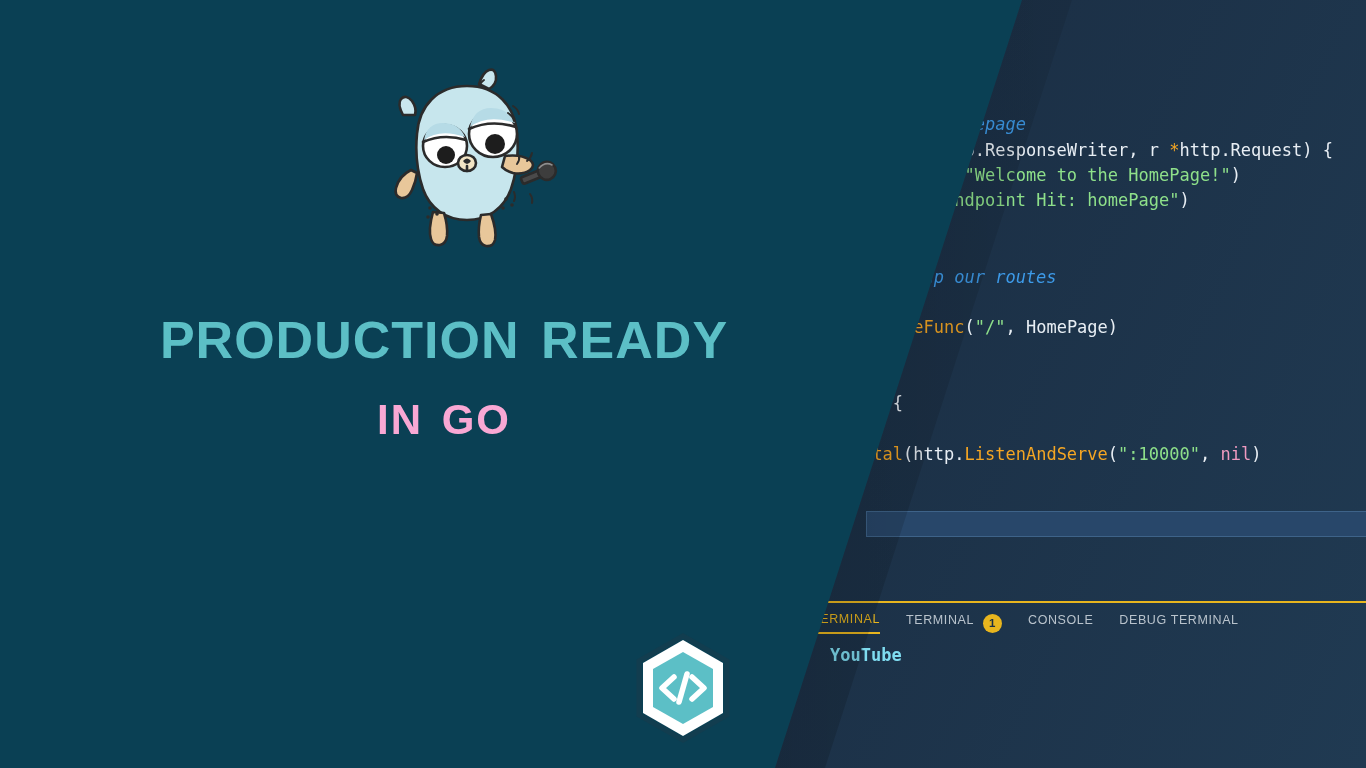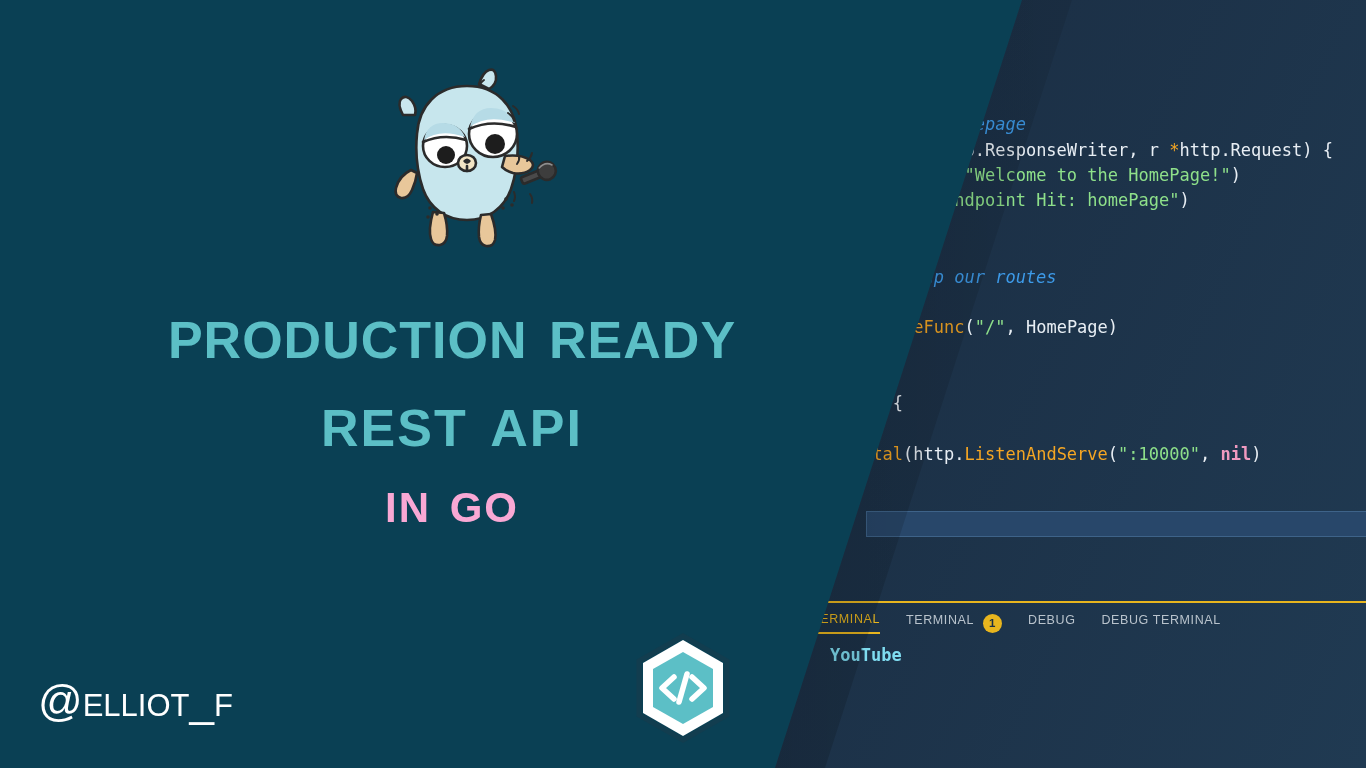--- a/index.html
+++ b/index.html
@@ -45,21 +45,21 @@
     line-height:25.4px;
     white-space:pre;
     color:#e8eef4;
     letter-spacing:0px;
   }
   #code .ln { height:25.4px; }
   .c-cmt  { color:#3d9ae8; font-style:italic; }
   .c-str  { color:#8ee08a; }
   .c-fn   { color:#f5a623;text-align:center; }
   .c-kw   { color:#f5a623; }
-  .c-nil  { color:#ef9ac0;font-weight:bold; }
+  .c-nil  { color:#ef9ac0; }
   .c-op   { color:#f5a623; }
   .c-pln  { color:#e8eef4; }
 
   
   #current-line {
     position:absolute;
     left:866px; top:511px; width:520px; height:26px;
     background:#28476a;
     border:1px solid #3e6389;
   }
@@ -102,21 +102,21 @@
   }
   #term-bullet {
     position:absolute; left:24px; top:14px;
     width:5px; height:5px; border-radius:50%;
     background:#8ee08a;
   }
 
   
   #title-block {
     position:absolute;
-    left:12px; top:296px; width:880px;
+    left:4px; top:296px; width:880px;
     text-align:center;
   }
   .title-line {
     font-family:"Liberation Sans", sans-serif;
     font-weight:bold;
     font-variant:small-caps;
     text-transform:lowercase;
     line-height:1.0;
     letter-spacing:1px;
   }
@@ -155,41 +155,39 @@
     <div id="terminal-panel">
       <div id="terminal-tabs">
           <div class="tab-group">
             <span class="term-tab active">TERMINAL</span>
           </div>
           <div class="tab-group">
             <span class="term-tab">TERMINAL</span>
             <span id="problems-badge">1</span>
           </div>
           <div class="tab-group">
-            <span class="term-tab">DEBUG</span>
+            <span class="term-tab">CONSOLE</span>
           </div>
           <div class="tab-group">
             <span class="term-tab">DEBUG TERMINAL</span>
           </div>
         </div>
       <div id="terminal-body">
         <span id="term-bullet"></span>
         <span id="term-line">YouTube</span>
       </div>
     </div>
   </div>
   <div id="editor-shadow"></div>
 
   <div id="title-block">
     <div class="title-line" id="title-1">Production Ready</div>
-    <div class="title-line" id="title-2">REST API</div>
     <div class="title-line" id="title-3">In Go</div>
   </div>
 
-  <div id="handle">@Elliot_F</div>
 
   <svg id="logo" viewBox="0 0 98 110">
     <polygon points="49,3 93,28 93,82 49,107 5,82 5,28" fill="none" stroke="#123d4f" stroke-width="5"></polygon>
     <polygon points="49,7 89,30 89,80 49,103 9,80 9,30" fill="#ffffff"></polygon>
     <polygon points="49,19 79,36 79,74 49,91 19,74 19,36" fill="#5cbfc6"></polygon>
     <g stroke="#ffffff" stroke-width="5.5" fill="none" stroke-linecap="round" stroke-linejoin="round">
       <polyline points="40,44 28,55 40,66"></polyline>
       <polyline points="58,44 70,55 58,66"></polyline>
       <line x1="53" y1="41" x2="45" y2="69"></line>
     </g>

